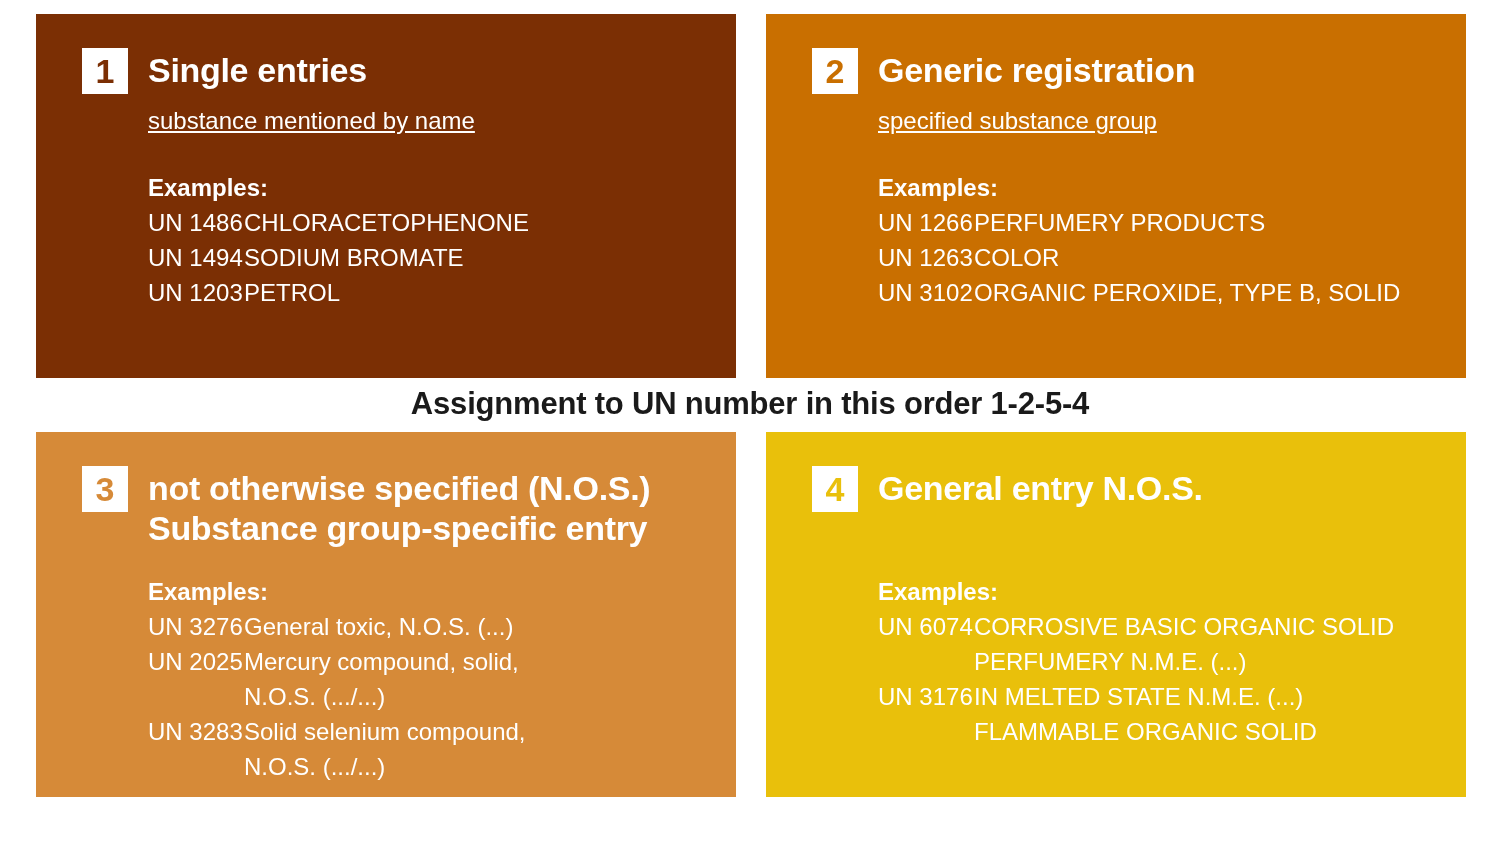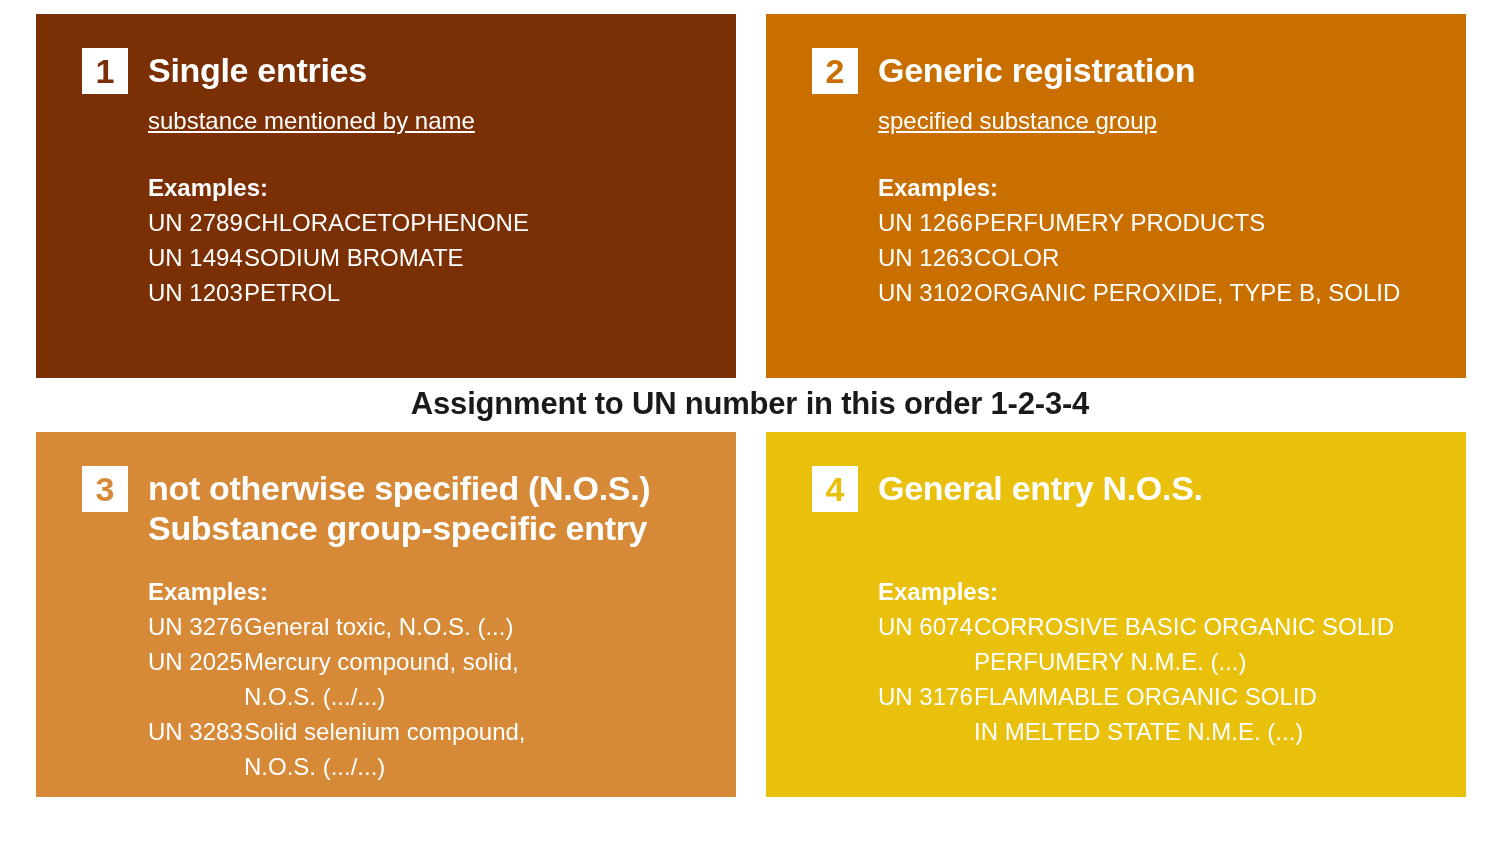--- a/index.html
+++ b/index.html
@@ -96,21 +96,21 @@
     <div class="badge" style="color: rgb(123, 47, 4);">
       <span>1</span>
     </div>
     <div class="title">
       <div>Single entries</div>
     </div>
     <div class="subtitle">substance mentioned by name</div>
     <div class="examples">
       <div class="examples-label">Examples:</div>
       <div class="example-row">
-        <div>UN 2789</div>
+        <div>UN 1486</div>
         <div>
           <div>CHLORACETOPHENONE</div>
         </div>
       </div>
       <div class="example-row">
         <div>UN 1494</div>
         <div>
           <div>SODIUM BROMATE</div>
         </div>
       </div>
@@ -147,21 +147,21 @@
       </div>
       <div class="example-row">
         <div>UN 3102</div>
         <div>
           <div>ORGANIC PEROXIDE, TYPE B, SOLID</div>
         </div>
       </div>
     </div>
   </div>
 
-  <div class="order-heading">Assignment to UN number in this order 1-2-3-4</div>
+  <div class="order-heading">Assignment to UN number in this order 1-2-5-4</div>
 
   <div class="panel bottom left" style="background-color: rgb(214, 138, 56);">
     <div class="badge" style="color: rgb(214, 138, 56);">
       <span>3</span>
     </div>
     <div class="title">
       <div>not otherwise specified (N.O.S.)</div>
       <div>Substance group-specific entry</div>
     </div>
     <div class="examples">
@@ -201,20 +201,20 @@
       <div class="example-row">
         <div>UN 6074</div>
         <div>
           <div>CORROSIVE BASIC ORGANIC SOLID</div>
           <div>PERFUMERY N.M.E. (...)</div>
         </div>
       </div>
       <div class="example-row">
         <div>UN 3176</div>
         <div>
+          <div>IN MELTED STATE N.M.E. (...)</div>
           <div>FLAMMABLE ORGANIC SOLID</div>
-          <div>IN MELTED STATE N.M.E. (...)</div>
         </div>
       </div>
     </div>
   </div>
 
 </div>
 
 </body></html>

